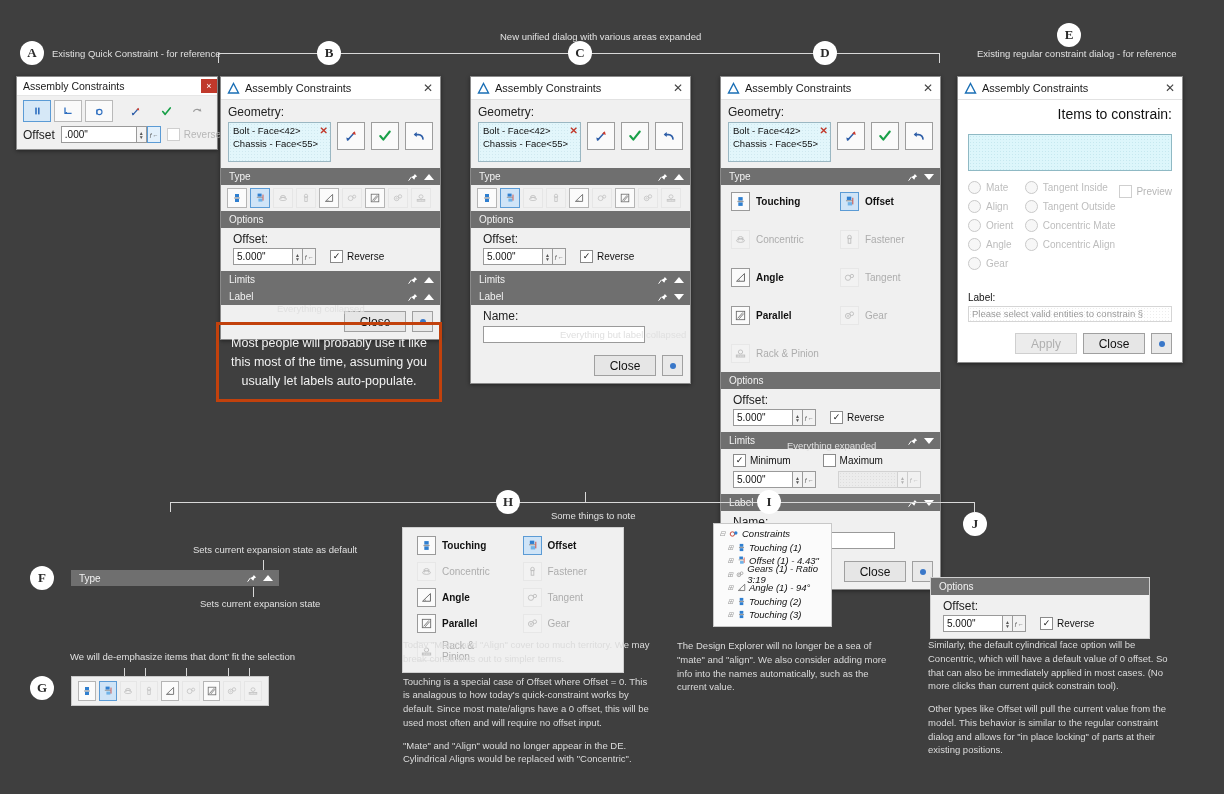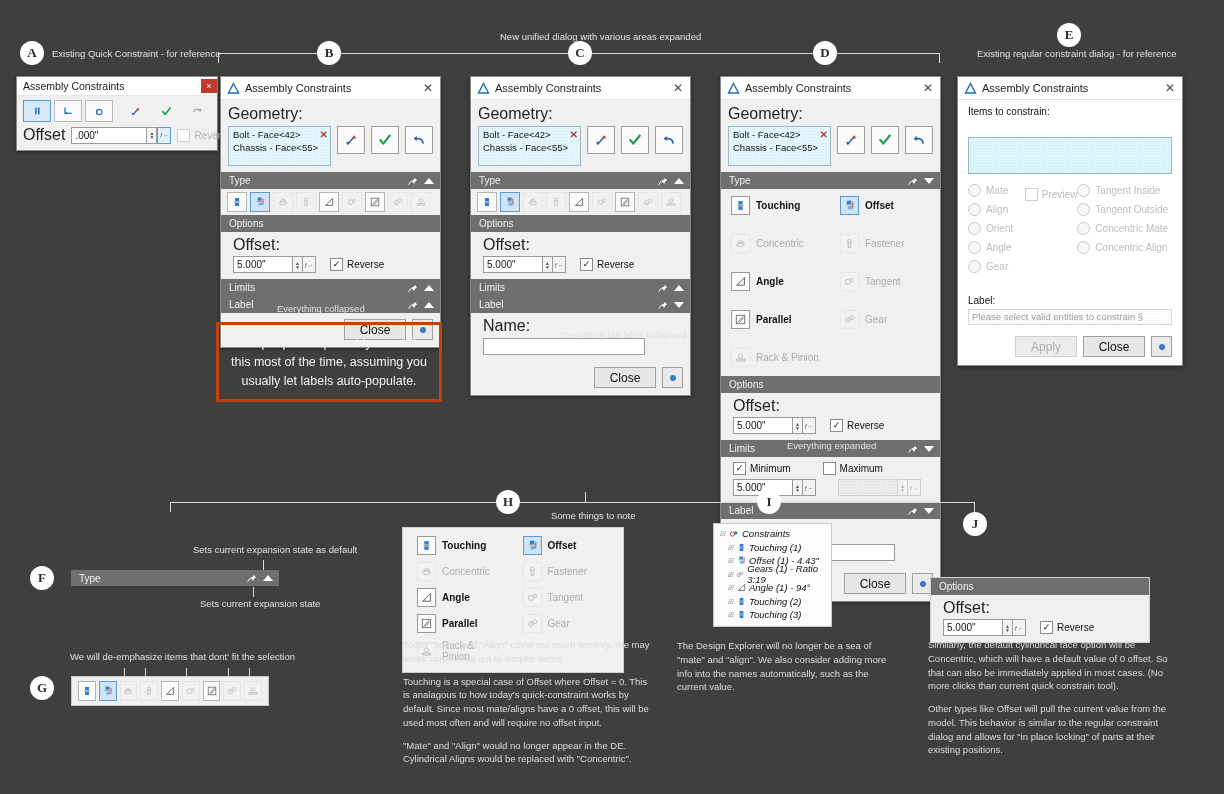--- a/index.html
+++ b/index.html
@@ -41,21 +41,21 @@
   
   .sect{height:17px;background:#6f6f6f;display:flex;align-items:center;
         padding:0 5px 0 8px;color:#f2f2f2;font-size:10px;}
   .sect .sp{flex:1;}
   .pin{width:12px;height:12px;margin-right:5px;}
   .caret{width:0;height:0;margin-right:1px;}
   .caret.up{border-left:5px solid transparent;border-right:5px solid transparent;border-bottom:6px solid #fff;}
   .caret.down{border-left:5px solid transparent;border-right:5px solid transparent;border-top:6px solid #fff;}
 
   .body-pane{background:#f0f0f0;padding:5px 7px 6px 7px;}
-  .lbl{font-size:16px;color:#222;}
+  .lbl{font-size:12px;color:#222;}
 
   
   .geo-row{display:flex;align-items:flex-start;gap:6px;}
   .geo-box{flex:1;height:34px;background:#e2f6fb;border:1px solid #9bb7c2;
     position:relative;padding:2px 4px;font-size:9.5px;color:#111;line-height:1.35;
     background-image:radial-gradient(#cfe8ef 0.5px, transparent 0.5px);
     background-size:3px 3px;}
   .geo-x{position:absolute;right:2px;top:1px;font-size:10px;color:#c0392b;font-weight:bold;}
   .tool-btn{width:26px;height:26px;border:1px solid #9d9d9d;background:#fafafa;
     display:flex;align-items:center;justify-content:center;}
@@ -745,21 +745,21 @@
 
 <div class="dlg" style="left:957px;top:76px;width:224px;background:#fff;">
   <div class="dlg-title">
     <svg class="logo-a" viewBox="0 0 13 13">
         <use href="#ic-autodesk-a"></use>
       </svg>
     <span class="t">Assembly Constraints</span>
     <span class="xbtn">✕</span>
   </div>
   <div style="padding:6px 10px 8px 10px;background:#fff;">
-    <div style="text-align:left;font-size:10px;color:#111;margin-bottom:20px;">Items to constrain:</div>
+    <div style="text-align:right;font-size:14px;color:#111;margin-bottom:12px;">Items to constrain:</div>
     <div style="height:35px;background:#ddf6fb;border:1px solid #8fb9c4;
                 background-image:radial-gradient(#c6e8ef 0.5px,transparent 0.5px);background-size:3px 3px;"></div>
     <div style="display:flex;margin-top:10px;">
       <div style="display:flex;flex-direction:column;gap:6px;width:60px;">
         <div class="radio">
             <span class="rdot"></span>
             <span>Mate</span>
           </div>
         <div class="radio">
             <span class="rdot"></span>
@@ -771,44 +771,44 @@
           </div>
         <div class="radio">
             <span class="rdot"></span>
             <span>Angle</span>
           </div>
         <div class="radio">
             <span class="rdot"></span>
             <span>Gear</span>
           </div>
       </div>
-      <div style="flex:1;padding-top:4px;">
-        <div class="cb dis">
-          <span class="cbbox"></span>
-          <span>Preview</span>
-        </div>
-      </div>
       <div style="display:flex;flex-direction:column;gap:6px;width:100px;">
         <div class="radio">
             <span class="rdot"></span>
             <span>Tangent Inside</span>
           </div>
         <div class="radio">
             <span class="rdot"></span>
             <span>Tangent Outside</span>
           </div>
         <div class="radio">
             <span class="rdot"></span>
             <span>Concentric Mate</span>
           </div>
         <div class="radio">
             <span class="rdot"></span>
             <span>Concentric Align</span>
           </div>
       </div>
+      <div style="flex:1;padding-top:4px;">
+        <div class="cb dis">
+          <span class="cbbox"></span>
+          <span>Preview</span>
+        </div>
+      </div>
     </div>
     <div style="margin-top:22px;font-size:10px;color:#111;">Label:</div>
     <div style="margin-top:3px;height:14px;border:1px solid #d5d5d5;background:#fff;font-size:9.5px;color:#9a9a9a;padding:0 3px;line-height:14px;
                 background-image:radial-gradient(#ededed 0.5px,transparent 0.5px);background-size:3px 3px;">Please select valid entities to constrain §</div>
     <div style="display:flex;justify-content:flex-end;gap:6px;margin-top:11px;">
       <div class="btn dis">Apply</div>
       <div class="btn">Close</div>
       <div class="btn sq">
           <span class="dot"></span>
         </div>

